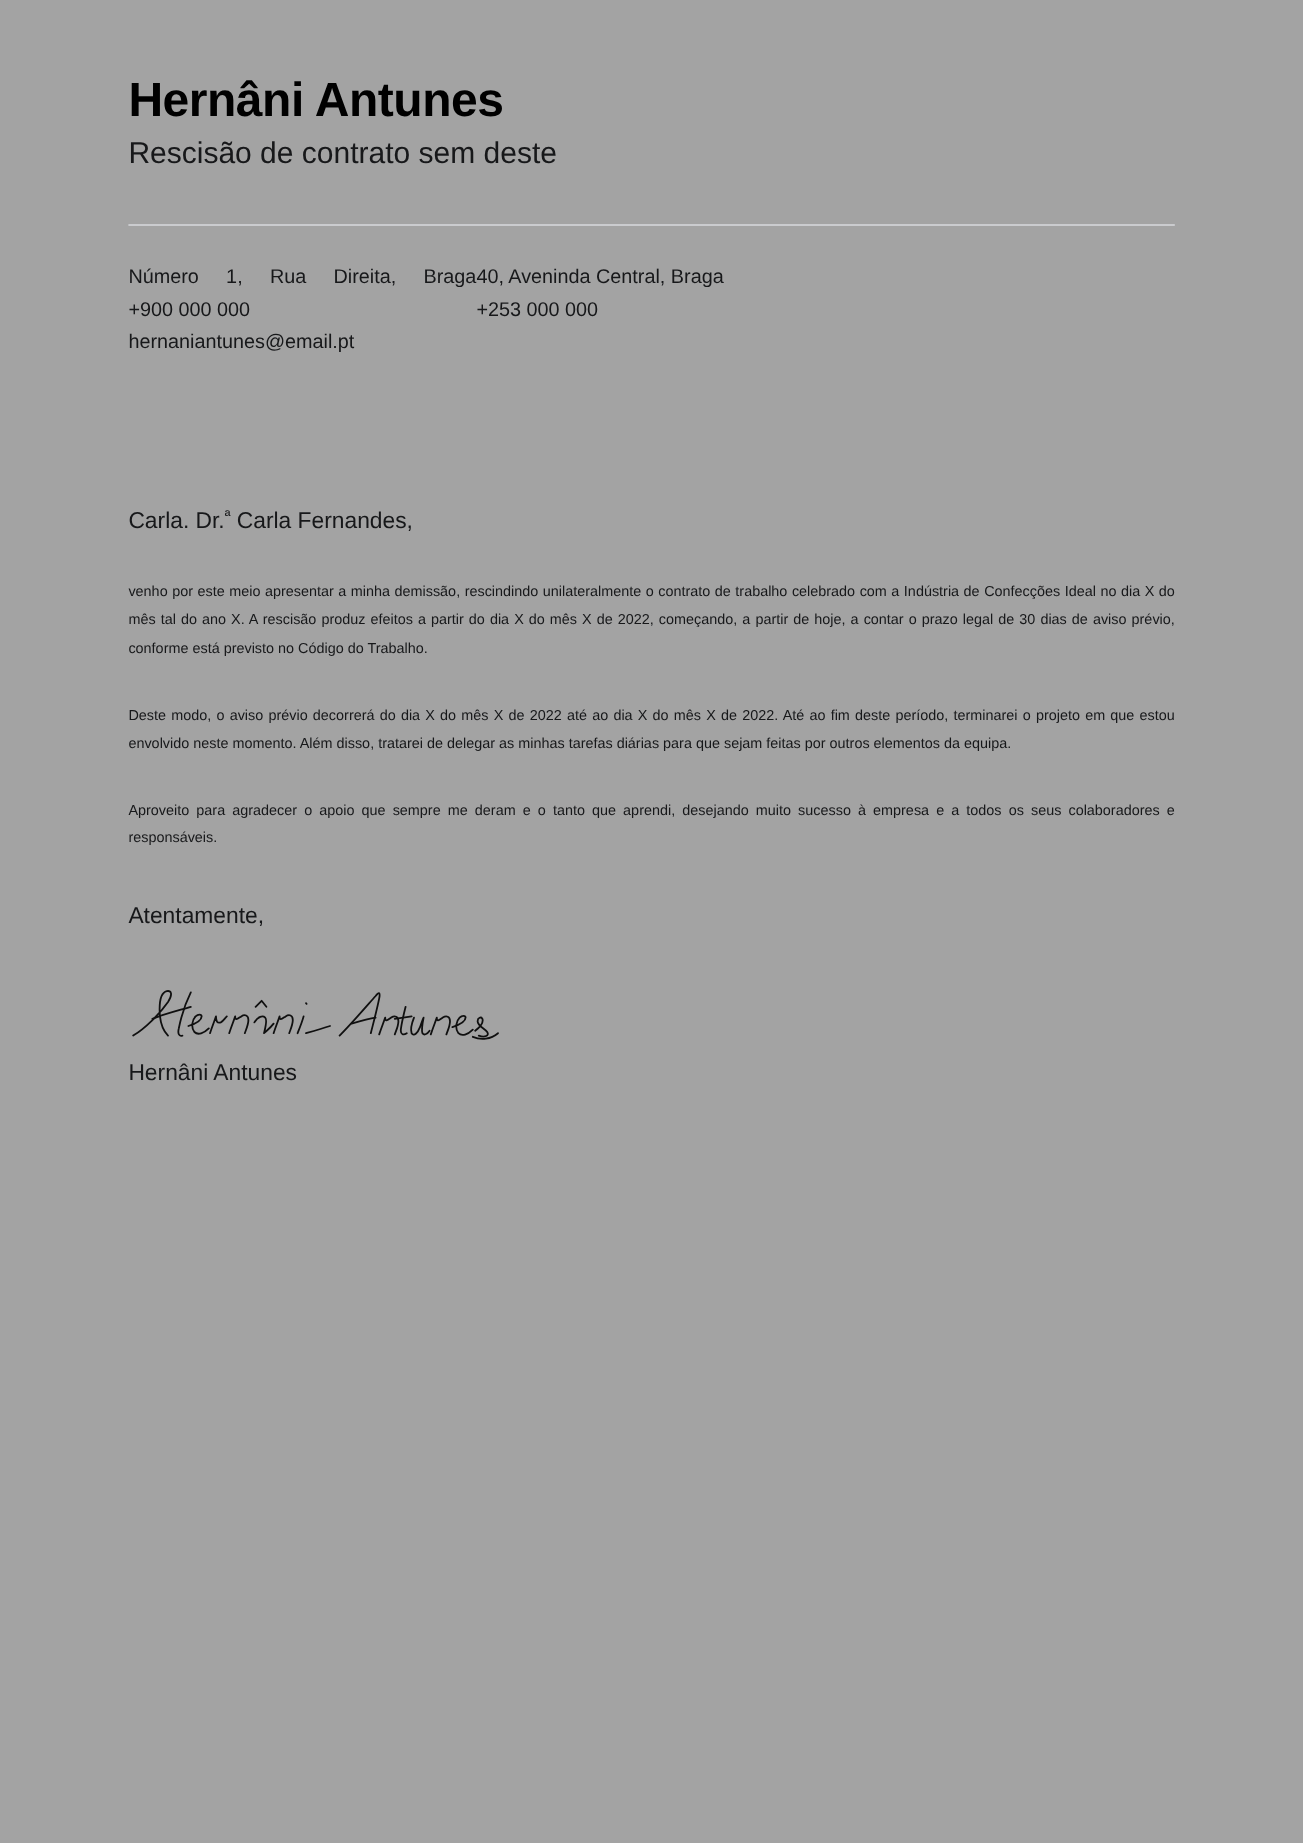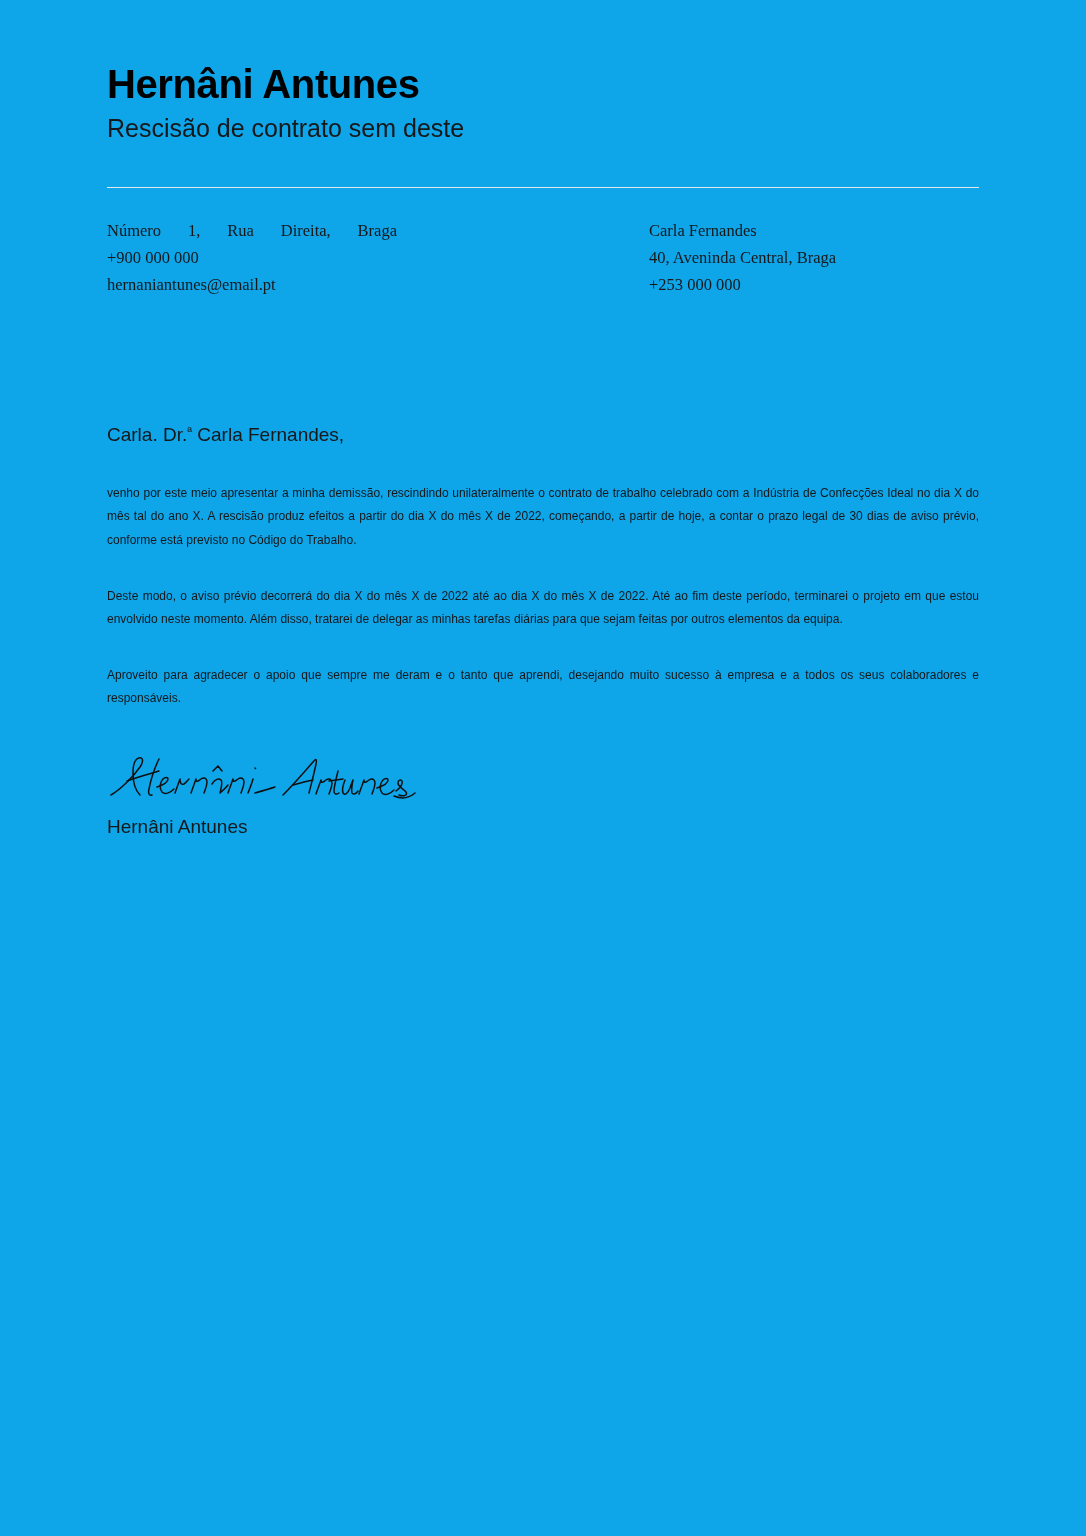--- a/index.html
+++ b/index.html
@@ -11,21 +11,21 @@
   body {
     font-family: "Liberation Sans", sans-serif;
     color: #0d0d0d;
     -webkit-font-smoothing: antialiased;
   }
 
   .page {
     position: relative;
     width: 1086px;
     height: 1536px;
-    background: #0ea5e9;
+    background: #a3a3a3;
     overflow: hidden;
     box-sizing: border-box;
     padding: 0 107px;
   }
 
   
   .letterhead {
     padding-top: 62px;
   }
   .letterhead-name {
@@ -46,23 +46,21 @@
 
   .header-rule {
     height: 1px;
     background: #e4e7ec;
     margin-top: 43px;
   }
 
   
   .address-row {
     display: flex;
-    justify-content: space-between;
     margin-top: 30px;
-    font-family: Liberation Serif, serif;
   }
   .address-block {
     font-size: 16.5px;
     line-height: 1.62;
     color: #17181a;
   }
   .address-block.sender {
     width: 290px;
     text-align: justify;
     text-align-last: left;
@@ -163,38 +161,38 @@
 
   <section class="address-row">
 
     <div class="address-block sender">
       <span class="addr-line">Número 1, Rua Direita, Braga</span>
       <span class="addr-line">+900 000 000</span>
       <span class="addr-line">hernaniantunes@email.pt</span>
     </div>
 
     <div class="address-block recipient">
-      <span class="addr-line">Carla Fernandes</span>
       <span class="addr-line">40, Aveninda Central, Braga</span>
       <span class="addr-line">+253 000 000</span>
     </div>
 
   </section>
 
 
   <section class="body-wrap">
 
     <p class="salutation"><span>Carla. Dr.</span><sup class="ord">ª</sup><span> Carla Fernandes,</span></p>
 
     <p class="body-para">venho por este meio apresentar a minha demissão, rescindindo unilateralmente o contrato de trabalho celebrado com a Indústria de Confecções Ideal no dia X do mês tal do ano X. A rescisão produz efeitos a partir do dia X do mês X de 2022, começando, a partir de hoje, a contar o prazo legal de 30 dias de aviso prévio, conforme está previsto no Código do Trabalho.</p>
 
     <p class="body-para">Deste modo, o aviso prévio decorrerá do dia X do mês X de 2022 até ao dia X do mês X de 2022. Até ao fim deste período, terminarei o projeto em que estou envolvido neste momento. Além disso, tratarei de delegar as minhas tarefas diárias para que sejam feitas por outros elementos da equipa.</p>
 
     <p class="body-para">Aproveito para agradecer o apoio que sempre me deram e o tanto que aprendi, desejando muito sucesso à empresa e a todos os seus colaboradores e responsáveis.</p>
 
+    <p class="closing">Atentamente,</p>
 
   </section>
 
   <section class="signature-block">
 
     <span class="signature-mark">
       <svg viewBox="0 0 310 62" xmlns="http://www.w3.org/2000/svg" fill="none" stroke="#101010" stroke-width="1.5" stroke-linecap="round" stroke-linejoin="round">
         <title>Hernâni Antunes</title>
 
         <path d="M4 46 C14 40 26 28 33 18 C37 12 36 8 32 9 C28 10 26 16 26 24 C26 34 29 42 33 46"></path>

